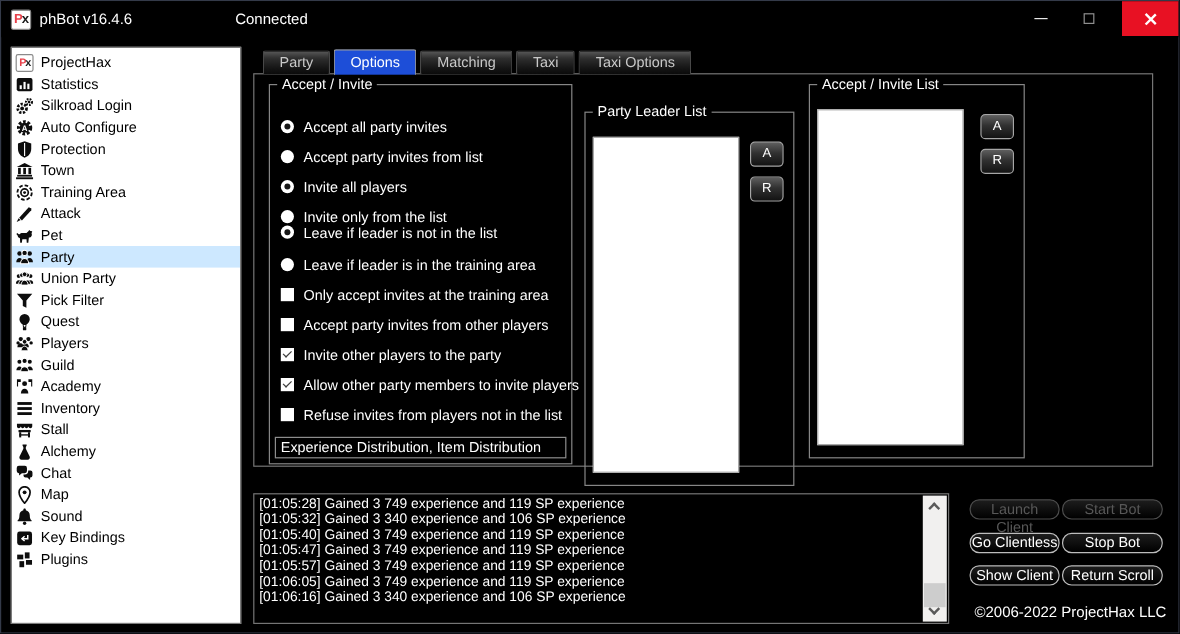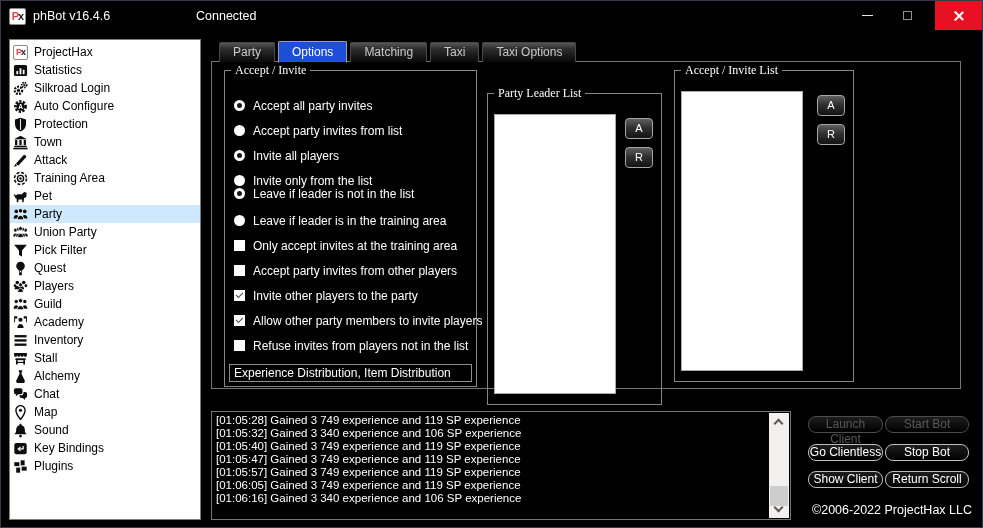--- a/index.html
+++ b/index.html
@@ -32,21 +32,21 @@
 
   
   .tabbar { position:absolute; left:218px; top:39px; height:22px; display:flex; align-items:flex-end; z-index:3; }
   .tab { height:20px; line-height:19px; padding:0 13px; margin-right:3px; font-size:12px; color:#c9c9c9;
          background:linear-gradient(#565656, #2e2e2e 30%, #141414 75%, #0a0a0a); border:1px solid #484848; border-bottom:none; border-radius:2px 2px 0 0; }
   .tab.active { height:22px; line-height:21px; margin-bottom:-1px; background:#1d4ed8; color:#fff; border:1px solid #9e9e9e; border-bottom:1px solid #000; }
 
   
   .panel { position:absolute; left:210px; top:60px; width:750px; height:328px; border:1px solid #757575; background:#000; }
   .group { position:absolute; border:1px solid #868686; }
-  .glabel { position:absolute; top:-8px; left:6px; background:#000; padding:0 4px; color:#fff; font-size:12px; white-space:nowrap;font-family:Liberation Serif, serif; }
+  .glabel { position:absolute; top:-8px; left:6px; background:#000; padding:0 4px; color:#fff; font-size:12px; white-space:nowrap; }
   .g1 { left:12px; top:8px; width:253px; height:317px; }
   .g2 { left:275px; top:8px; width:175px; height:312px;margin-top:23px; }
   .g3 { left:462px; top:8px; width:180px; height:312px; }
 
   .optrow { position:absolute; left:9px; display:flex; align-items:center; gap:8px; height:13px; color:#fff; font-size:12px; white-space:nowrap; }
   .radio { width:11px; height:11px; border-radius:50%; background:#fff; position:relative; flex:none; }
   .radio.checked::after { content:""; position:absolute; inset:3px; border-radius:50%; background:#161616; }
   .checkbox { width:11px; height:11px; background:#fff; position:relative; flex:none; }
   .checkbox.checked::after { content:""; position:absolute; left:1.6px; top:2.4px; width:6.4px; height:3.4px; border-left:1.7px solid #3d3d3d; border-bottom:1.7px solid #3d3d3d; transform:rotate(-45deg); }
   .combo { position:absolute; left:4px; top:293px; width:243px; height:18px; border:1px solid #8d8d8d; color:#fff; font-size:12px; line-height:16px; padding-left:4px; background:#000; white-space:nowrap; overflow:hidden; }
@@ -268,29 +268,29 @@
         <span class="sl">Protection</span>
       </div>
     <div class="si">
         <svg class="ic" viewBox="0 0 16 16">
           <use href="#sym-town"></use>
         </svg>
         <span class="sl">Town</span>
       </div>
     <div class="si">
         <svg class="ic" viewBox="0 0 16 16">
+          <use href="#sym-target"></use>
+        </svg>
+        <span class="sl">Training Area</span>
+      </div>
+    <div class="si">
+        <svg class="ic" viewBox="0 0 16 16">
           <use href="#sym-sword"></use>
         </svg>
         <span class="sl">Attack</span>
-      </div>
-    <div class="si">
-        <svg class="ic" viewBox="0 0 16 16">
-          <use href="#sym-target"></use>
-        </svg>
-        <span class="sl">Training Area</span>
       </div>
     <div class="si">
         <svg class="ic" viewBox="0 0 16 16">
           <use href="#sym-pet"></use>
         </svg>
         <span class="sl">Pet</span>
       </div>
     <div class="si selected">
         <svg class="ic" viewBox="0 0 16 16">
           <use href="#sym-party"></use>

